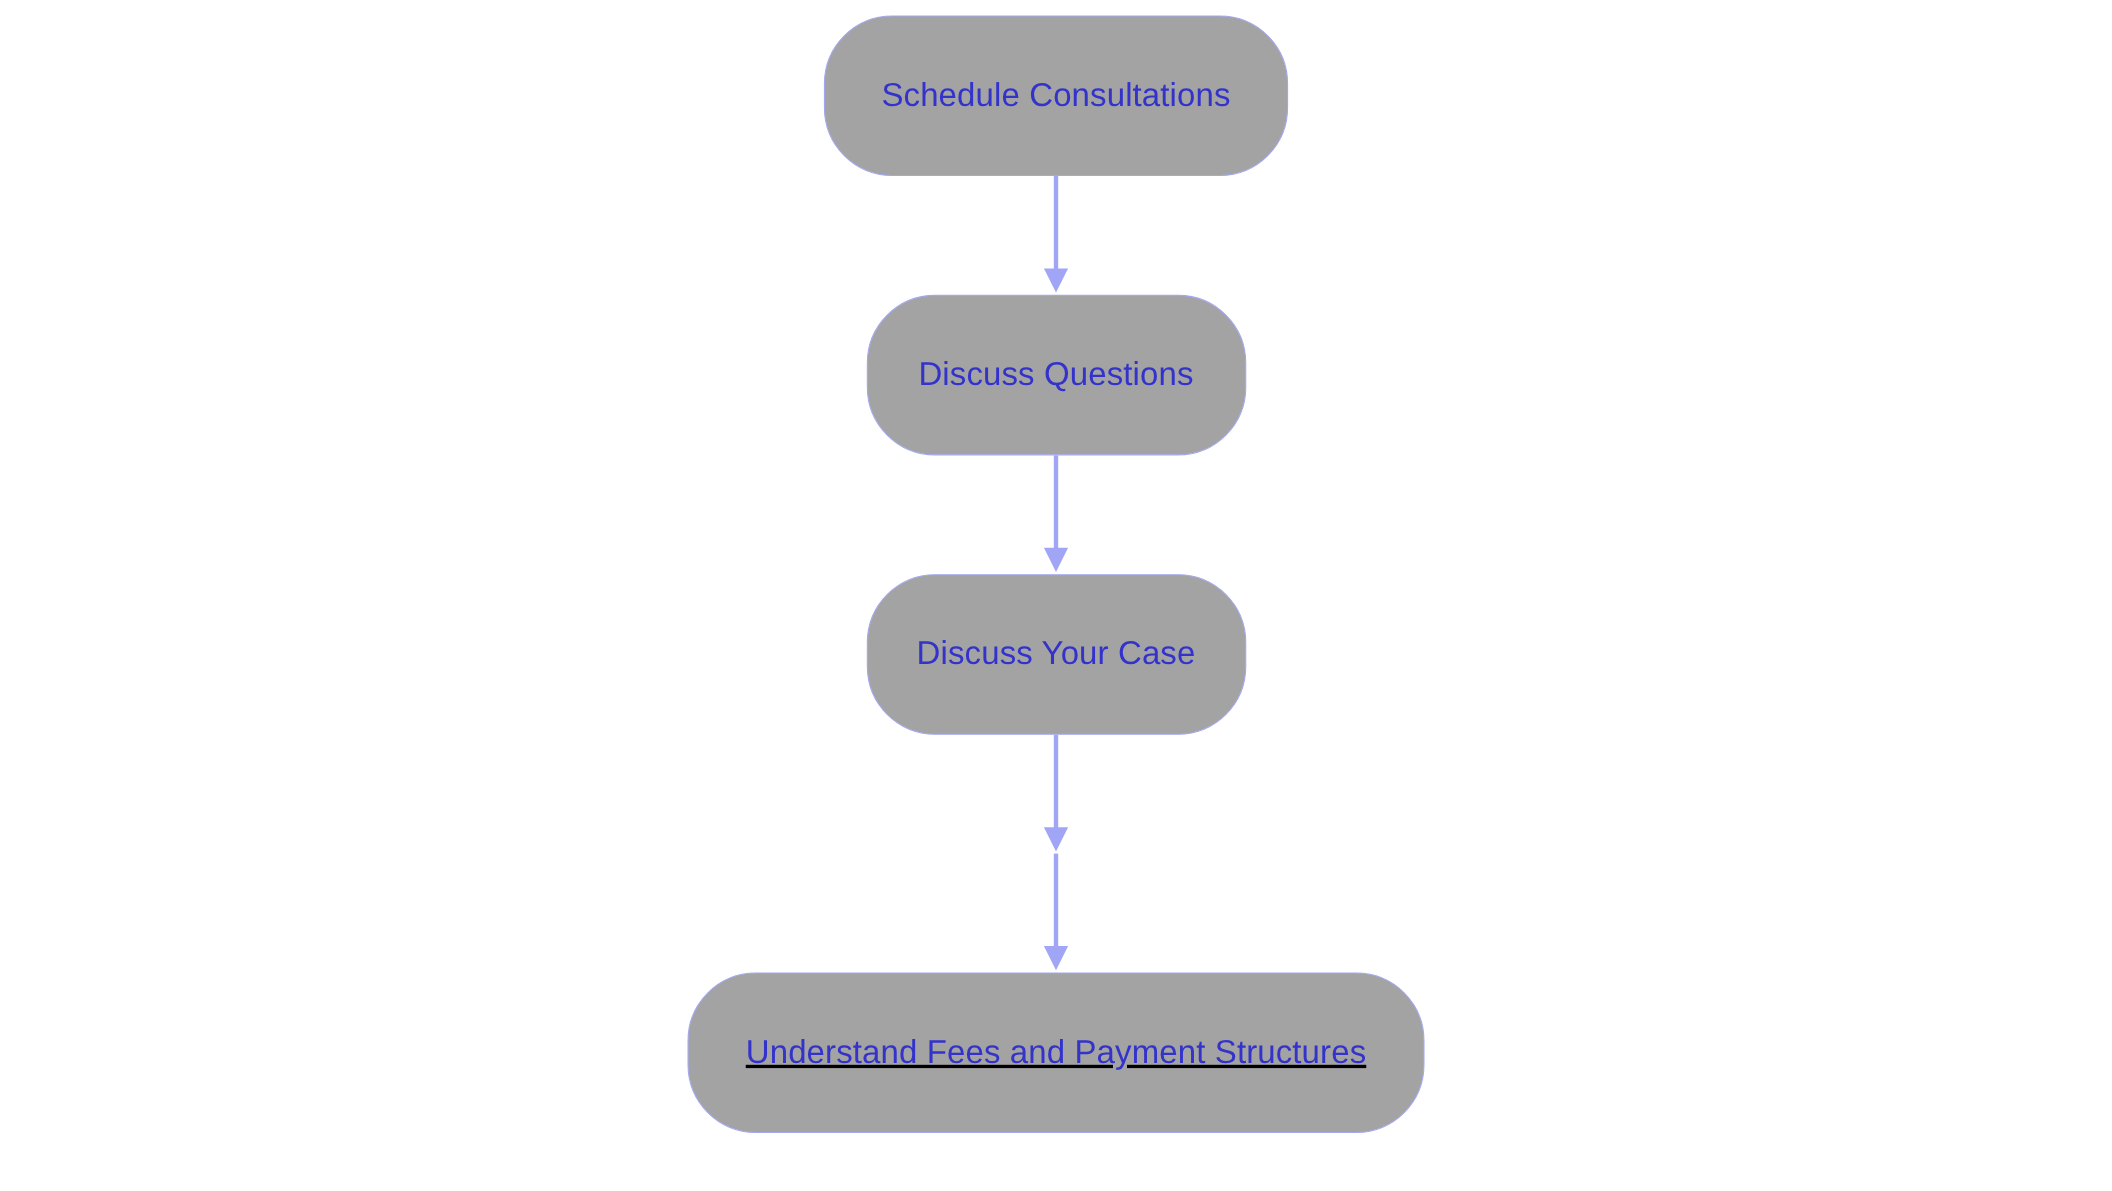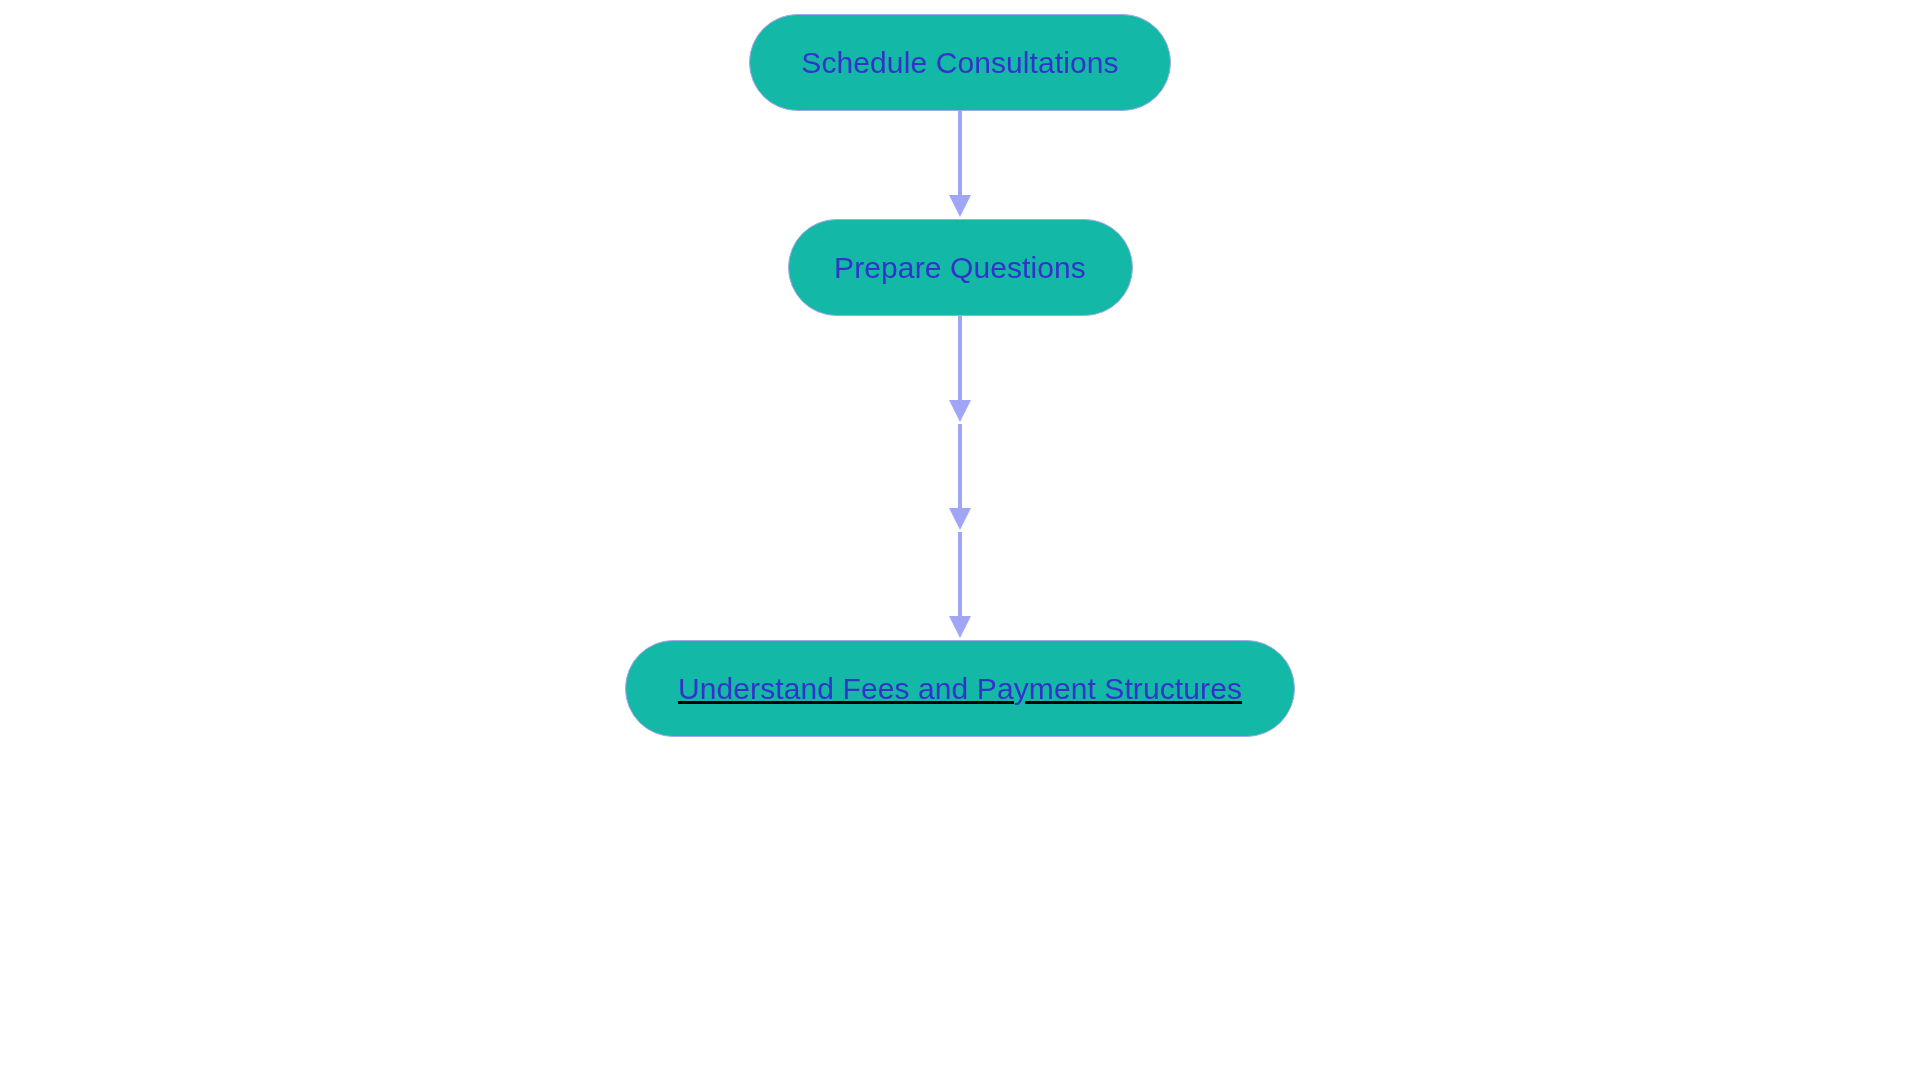--- a/index.html
+++ b/index.html
@@ -31,23 +31,23 @@
     display: flex;
     flex-direction: column;
     align-items: center;
     justify-content: flex-start;
     padding-top: 14px;
     box-sizing: border-box;
   }
 
   .node {
     box-sizing: border-box;
-    height: 97px;
+    height: 146px;
     border-radius: 62px;
-    background: #14b8a6;
+    background: #a3a3a3;
     border: 1.6px solid #a3a8ee;
     display: flex;
     align-items: center;
     justify-content: center;
     flex: 0 0 auto;
   }
 
   .node-label {
     color: #3333cc;
     font-size: 30px;
@@ -83,30 +83,33 @@
     </div>
 
     <div class="connector">
       <svg viewBox="0 0 40 108" xmlns="http://www.w3.org/2000/svg" aria-hidden="true">
         <line x1="20" y1="0" x2="20" y2="90" stroke="#a0a6f5" stroke-width="4"></line>
         <polygon points="20,106 9,84 31,84" fill="#a0a6f5"></polygon>
       </svg>
     </div>
 
     <div class="node" style="width:345px;">
-      <span class="node-label">Prepare Questions</span>
+      <span class="node-label">Discuss Questions</span>
     </div>
 
     <div class="connector">
       <svg viewBox="0 0 40 108" xmlns="http://www.w3.org/2000/svg" aria-hidden="true">
         <line x1="20" y1="0" x2="20" y2="90" stroke="#a0a6f5" stroke-width="4"></line>
         <polygon points="20,106 9,84 31,84" fill="#a0a6f5"></polygon>
       </svg>
     </div>
 
+    <div class="node" style="width:345px;">
+      <span class="node-label">Discuss Your Case</span>
+    </div>
 
     <div class="connector">
       <svg viewBox="0 0 40 108" xmlns="http://www.w3.org/2000/svg" aria-hidden="true">
         <line x1="20" y1="0" x2="20" y2="90" stroke="#a0a6f5" stroke-width="4"></line>
         <polygon points="20,106 9,84 31,84" fill="#a0a6f5"></polygon>
       </svg>
     </div>
 
 
     <div class="connector">

